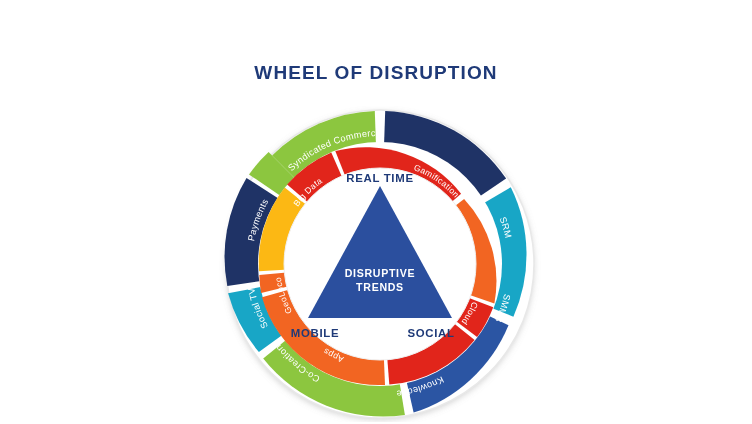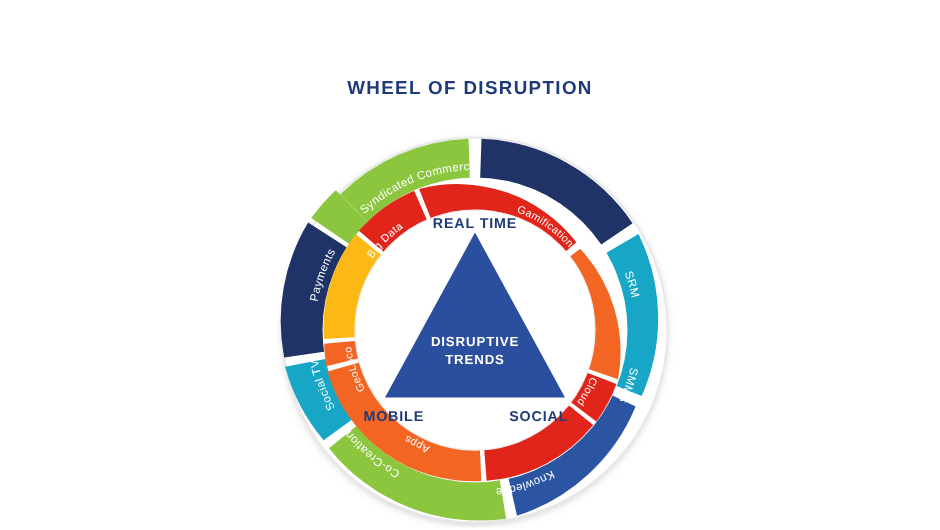--- a/index.html
+++ b/index.html
@@ -14,21 +14,21 @@
     overflow: hidden;
     position: relative;
   }
 
   #page-title {
     position: absolute;
     top: 62px;
     left: 0;
     width: 752px;
     text-align: center;
-    font-size: 15px;
+    font-size: 19px;
     font-weight: bold;
     letter-spacing: 1.1px;
     color: #1f3a78;
     font-family: "Liberation Sans", sans-serif;
   }
 
   #wheel-container {
     position: absolute;
     left: 212px;
     top: 106px;

